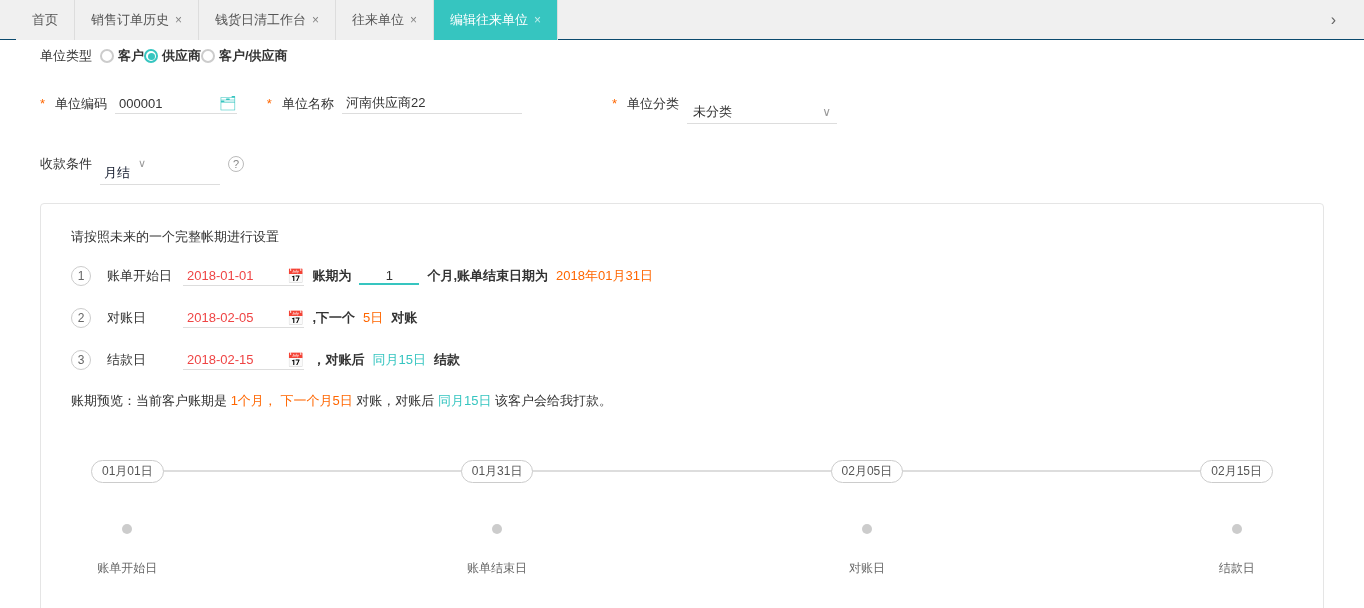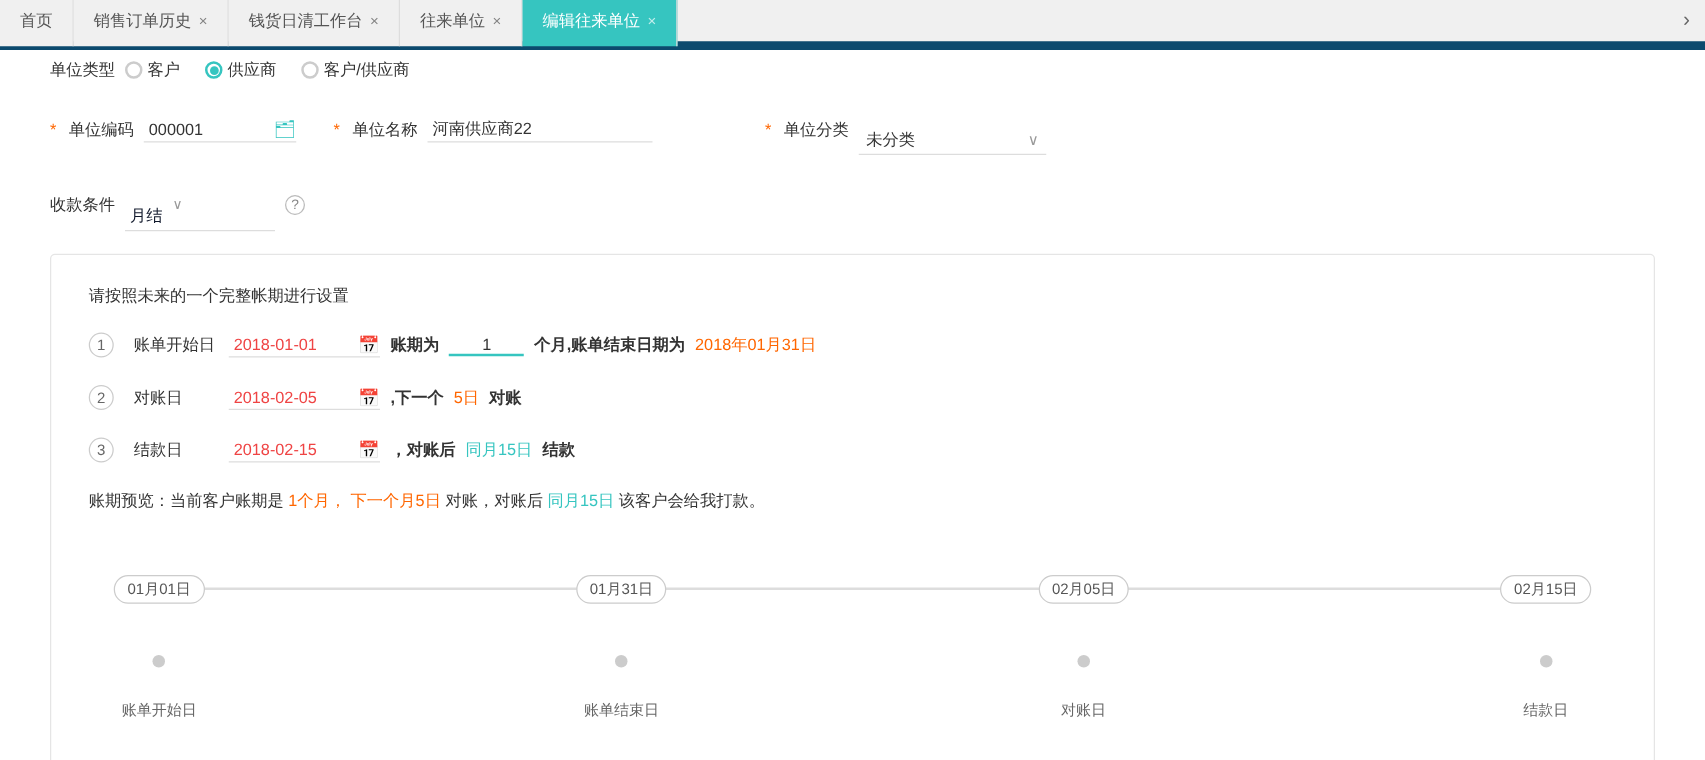--- a/index.html
+++ b/index.html
@@ -3,23 +3,23 @@
   <meta charset="utf-8">
   <style>
     * { box-sizing: border-box; margin: 0; padding: 0; }
     body { font-family: 'Microsoft YaHei', Arial, sans-serif; font-size: 13px; color: #333; background: #f5f5f5; }
 
     
     .tab-bar {
       display: flex;
       align-items: center;
       background: #f0f0f0;
-      border-bottom: 7px solid #0c4a6e;
+      border-bottom: 1px solid #0c4a6e;
       height: 40px;
-      padding: 0;
+      padding: 16px;
     }
     .tab {
       display: flex;
       align-items: center;
       padding: 0 16px;
       height: 40px;
       cursor: pointer;
       font-size: 13px;
       color: #555;
       border-right: 1px solid #ddd;
@@ -68,21 +68,22 @@
       color: #333;
       white-space: nowrap;
     }
     .required-mark {
       color: #f60;
       margin-right: 2px;
     }
     .radio-group {
       display: flex;
       align-items: center;
-      gap: 20px;
+      gap: 0;
+      font-weight: bold;
     }
     .radio-item {
       display: flex;
       align-items: center;
       gap: 4px;
       cursor: pointer;
     }
     .radio-circle {
       width: 14px;
       height: 14px;

